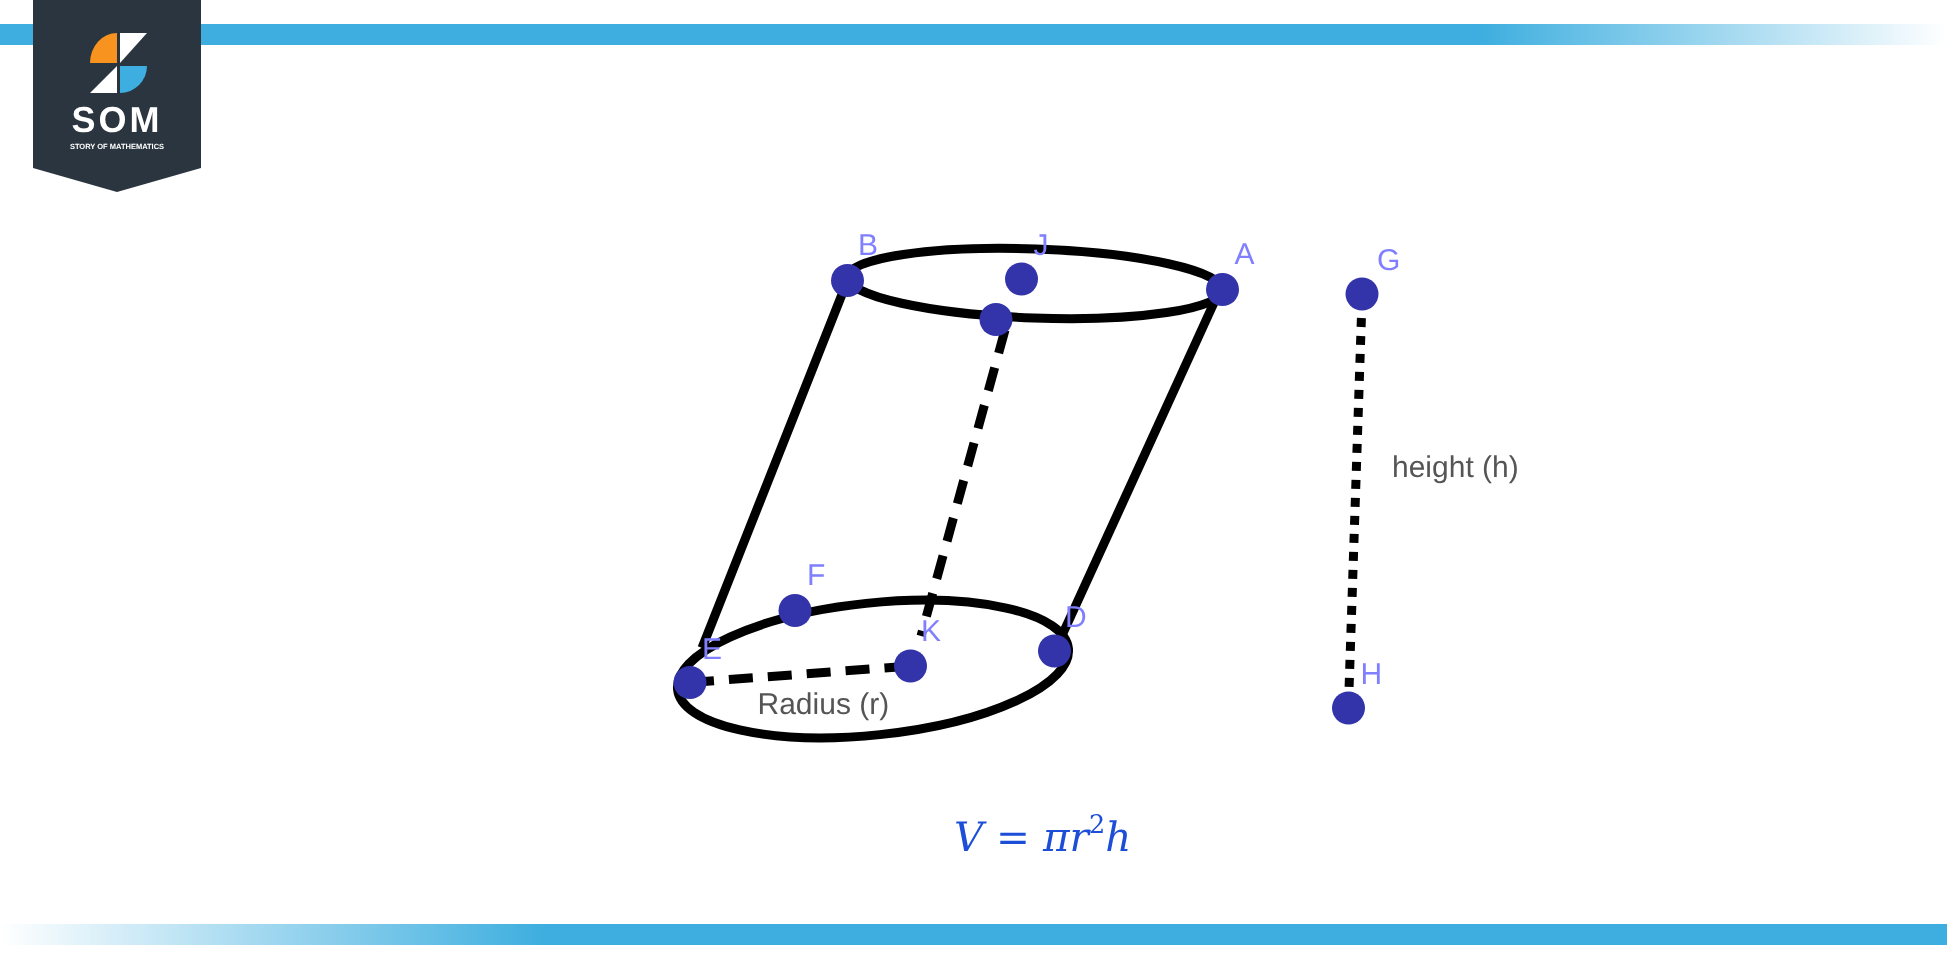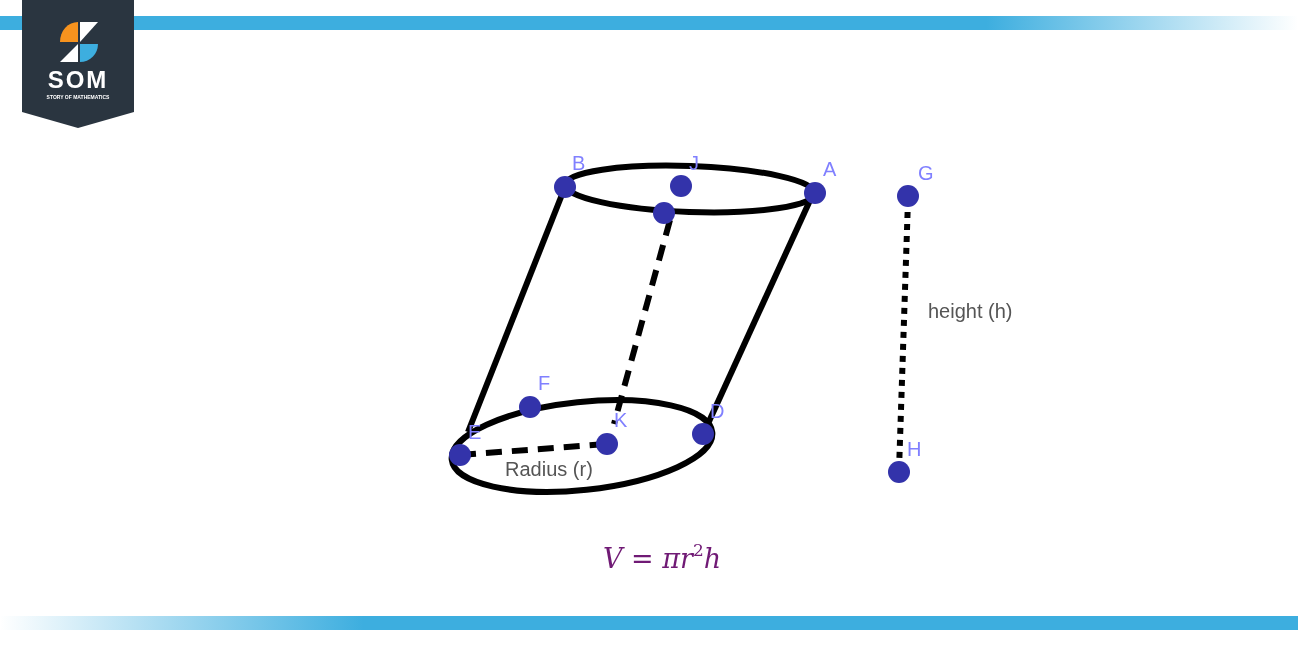--- a/index.html
+++ b/index.html
@@ -4,21 +4,21 @@
   <style>
     html, body { margin: 0; padding: 0; background: #ffffff; }
     body { width: 1298px; height: 649px; position: relative; overflow: hidden; font-family: "Liberation Sans", sans-serif; }
     .bar { position: absolute; left: 0; width: 1298px; height: 14px; }
     .bar-top { top: 16px; background: linear-gradient(to right, #3daedf 0%, #3daedf 76%, rgba(61,174,223,0.0) 100%); }
     .bar-bottom { top: 616px; background: linear-gradient(to right, rgba(61,174,223,0.0) 0%, #3daedf 28%, #3daedf 100%); }
     .logo { position: absolute; left: 22px; top: 0; width: 112px; height: 128px; }
     .diagram { position: absolute; left: 0; top: 0; width: 1298px; height: 649px; }
     .pt-label { font-family: "Liberation Sans", sans-serif; font-size: 20px; fill: #8080ff; }
     .text-label { font-family: "Liberation Sans", sans-serif; font-size: 20px; fill: #555555; }
-    .formula { position: absolute; left: 603px; top: 540px; font-family: "DejaVu Serif", serif; font-size: 27px; color: #701a75; font-style: italic; white-space: nowrap; }
+    .formula { position: absolute; left: 636px; top: 540px; font-family: "DejaVu Serif", serif; font-size: 27px; color: #1d4ed8; font-style: italic; white-space: nowrap; }
     .formula .up { font-style: normal; }
     .formula sup { font-size: 17px; font-style: normal; vertical-align: 12px; }
   </style>
 </head>
 <body>
 
 <div class="bar bar-top"></div>
 <div class="bar bar-bottom"></div>
 
 <svg class="logo" viewBox="0 0 112 128" xmlns="http://www.w3.org/2000/svg">

